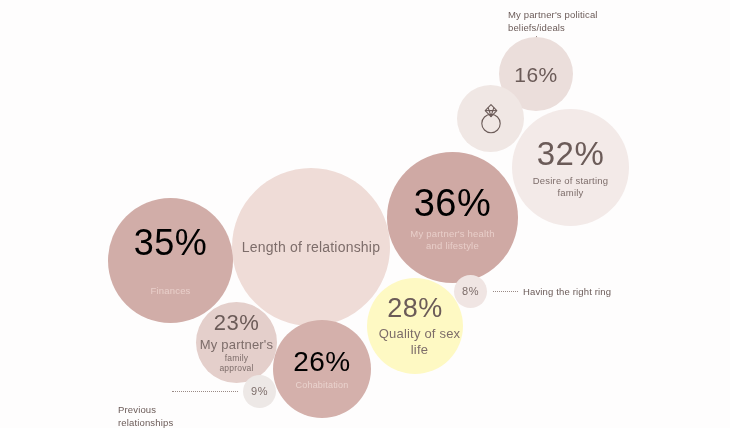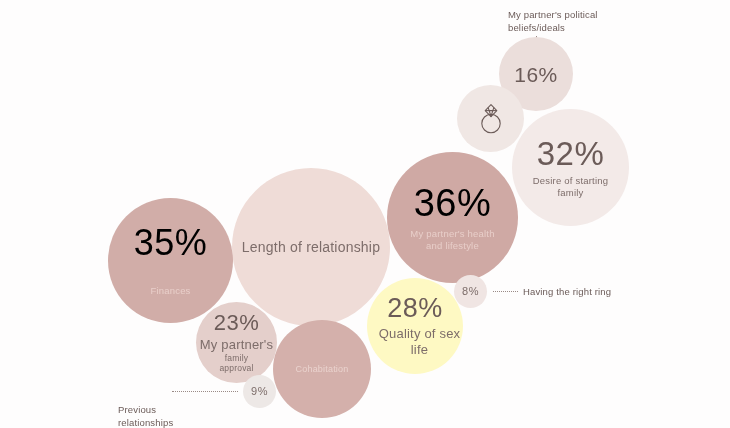--- a/index.html
+++ b/index.html
@@ -128,20 +128,21 @@
   </div>
 
   <div class="bubble dark" style="left:196px; top:302px; width:81px; height:81px; background:#e4cfcb;">
     <span class="pct" style="font-size:22px; margin-bottom:3px;">23%</span>
     <span class="lbl" style="font-size:13px;">My partner's</span>
     <span class="lbl" style="font-size:8.5px;">family</span>
     <span class="lbl" style="font-size:8.5px;">approval</span>
   </div>
 
   <div class="bubble light" style="left:273px; top:320px; width:98px; height:98px; background:#d4b0ab;">
+    <span class="pct" style="font-size:28px; margin-bottom:4px;">26%</span>
     <span class="lbl" style="font-size:9px; color:#ead3ce;">Cohabitation</span>
   </div>
 
   <div class="bubble dark" style="left:367px; top:278px; width:96px; height:96px; background:#fef9c3;">
     <span class="pct" style="font-size:27px; margin-bottom:4px;">28%</span>
     <span class="lbl" style="font-size:13px;margin-left:9px;">Quality of sex life</span>
   </div>
 
   <div class="bubble dark" style="left:454px; top:275px; width:33px; height:33px; background:#f0e5e3;">
     <span class="pct" style="font-size:11px; color:#7d6d6a;">8%</span>

